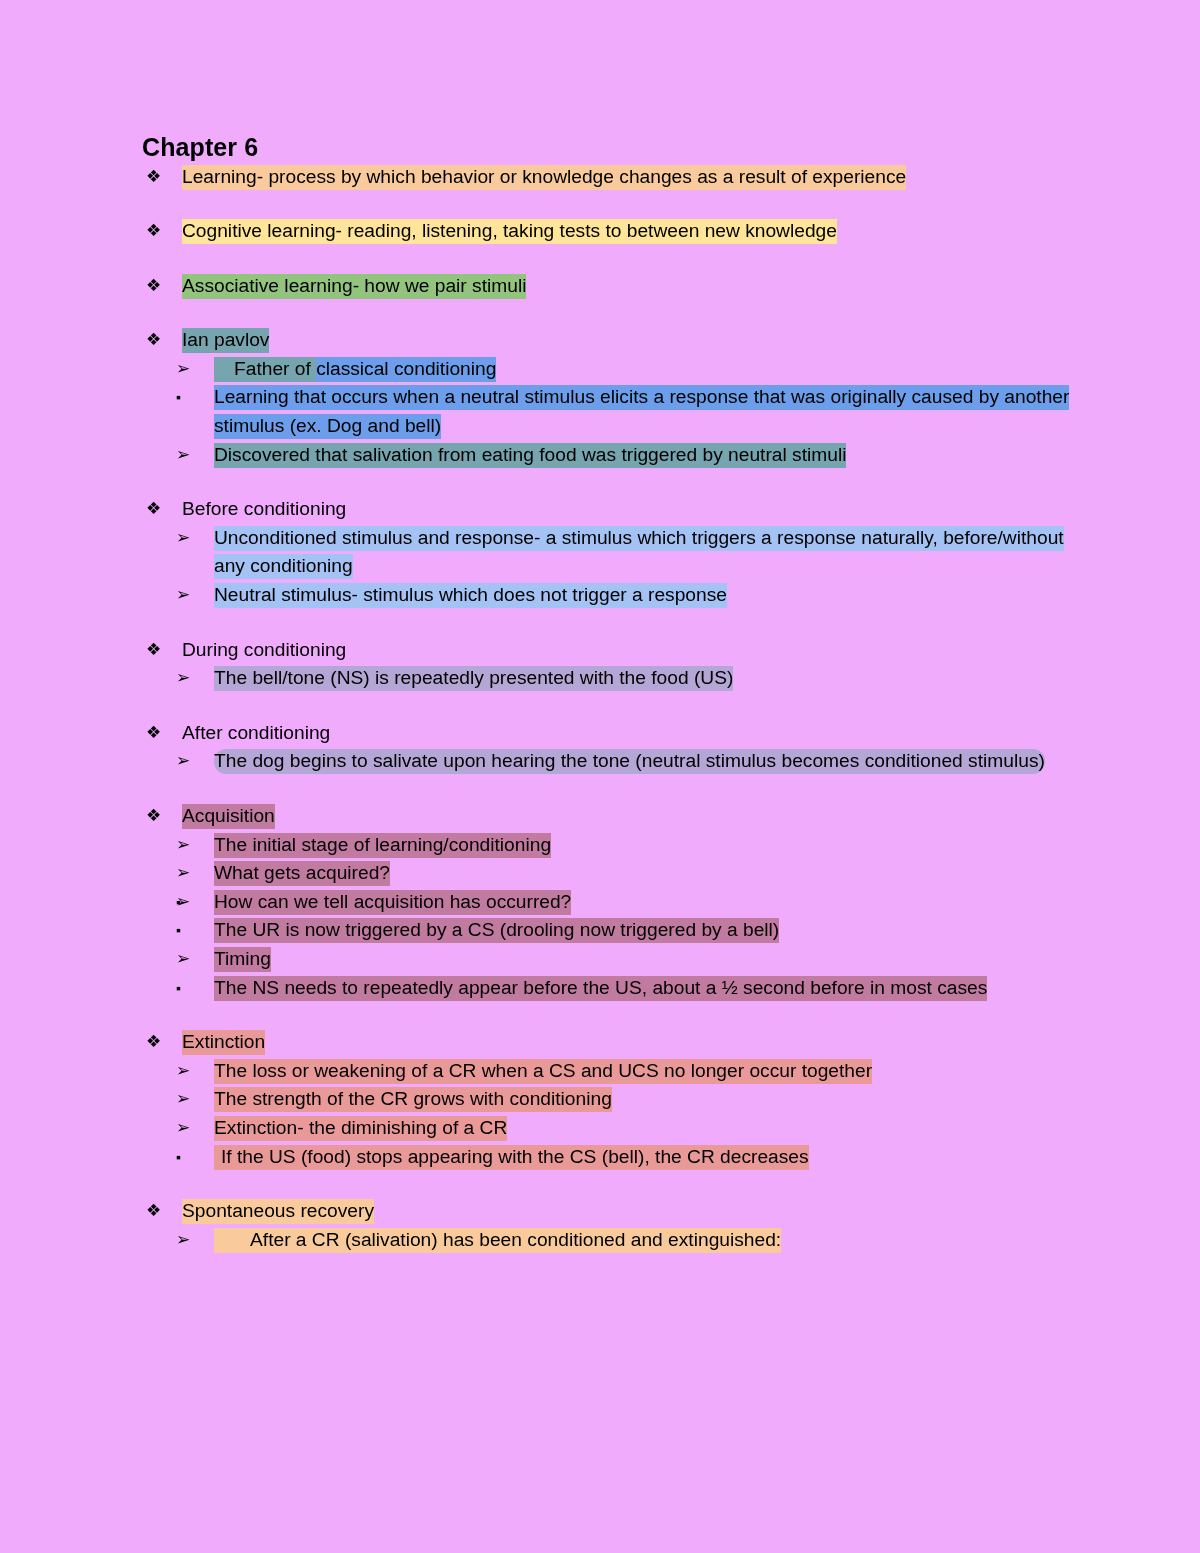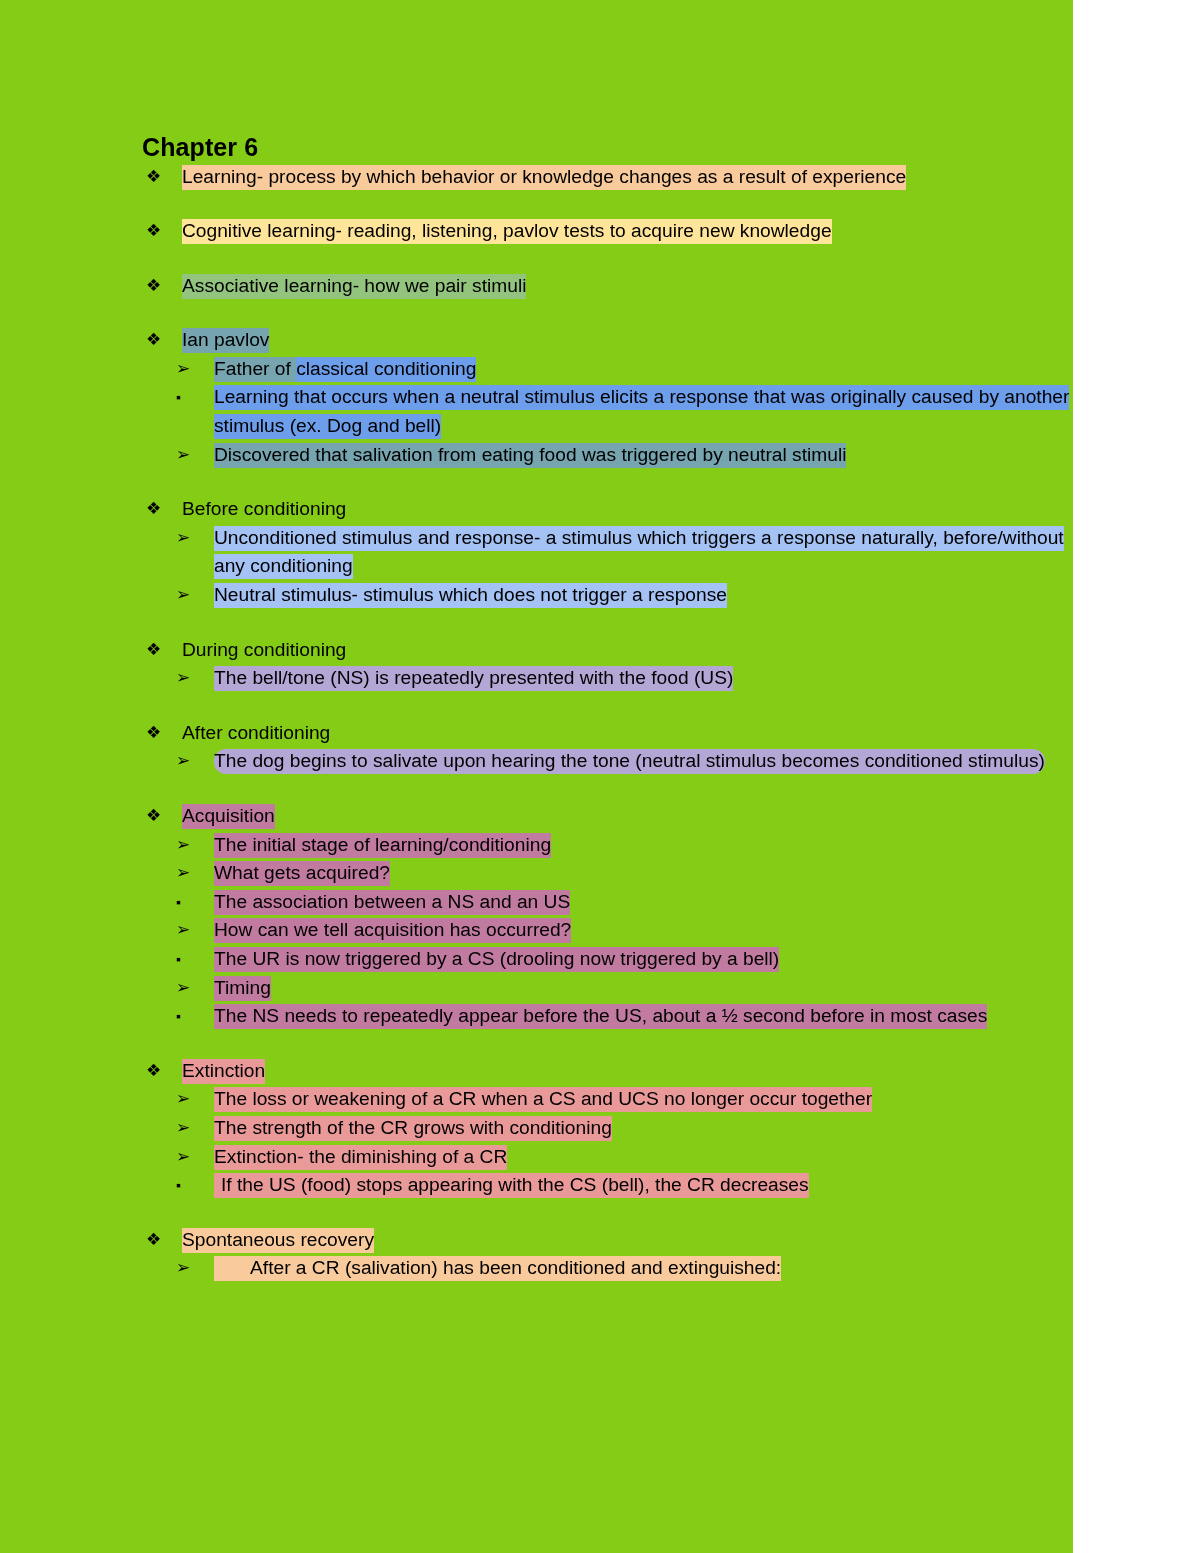--- a/index.html
+++ b/index.html
@@ -6,23 +6,23 @@
     margin: 0;
     padding: 0;
     background: #ffffff;
   }
   body {
     font-family: "Liberation Sans", sans-serif;
     color: #000000;
   }
   .page {
     position: relative;
-    width: 1073px;
+    width: 1200px;
     height: 1553px;
-    background: #84cc16;
+    background: #f0abfc;
     box-sizing: border-box;
     overflow: hidden;
   }
   .doc-body {
     position: absolute;
     left: 142px;
     top: 132px;
     width: 930px;
   }
   .page-title {
@@ -89,33 +89,33 @@
   <div class="doc-body">
     <h1 class="page-title">Chapter 6</h1>
     <ul class="lvl" id="outline-root">
         <li class="group" style="list-style: none;">
           <ul class="lvl">
             <li class="item lv1"><span class="bullet">❖</span><span class="txt" style="background-color: rgb(249, 203, 156);">Learning- process by which behavior or knowledge changes as a result of experience</span></li>
           </ul>
         </li>
         <li class="group" style="list-style: none;">
           <ul class="lvl">
-            <li class="item lv1"><span class="bullet">❖</span><span class="txt" style="background-color: rgb(255, 229, 153);">Cognitive learning- reading, listening, pavlov tests to acquire new knowledge</span></li>
+            <li class="item lv1"><span class="bullet">❖</span><span class="txt" style="background-color: rgb(255, 229, 153);">Cognitive learning- reading, listening, taking tests to between new knowledge</span></li>
           </ul>
         </li>
         <li class="group" style="list-style: none;">
           <ul class="lvl">
             <li class="item lv1"><span class="bullet">❖</span><span class="txt" style="background-color: rgb(147, 196, 125);">Associative learning- how we pair stimuli</span></li>
           </ul>
         </li>
         <li class="group" style="list-style: none;">
           <ul class="lvl">
             <li class="item lv1"><span class="bullet">❖</span><span class="txt" style="background-color: rgb(118, 165, 175);">Ian pavlov</span></li>
             <ul class="lvl">
-              <li class="item lv2"><span class="bullet">➢</span><span class="txt" style="background-color: rgb(118, 165, 175);">Father of </span><span class="txt" style="background-color: rgb(109, 158, 235);">classical conditioning</span></li>
+              <li class="item lv2"><span class="bullet">➢</span><span class="txt" style="background-color: rgb(118, 165, 175); padding-left: 20px;">Father of </span><span class="txt" style="background-color: rgb(109, 158, 235);">classical conditioning</span></li>
               <ul class="lvl">
                 <li class="item lv3"><span class="bullet">▪</span><span class="txt" style="background-color: rgb(109, 158, 235);">Learning that occurs when a neutral stimulus elicits a response that was originally caused by another stimulus (ex. Dog and bell)</span></li>
               </ul>
               <li class="item lv2"><span class="bullet">➢</span><span class="txt" style="background-color: rgb(118, 165, 175);">Discovered that salivation from eating food was triggered by neutral stimuli</span></li>
             </ul>
           </ul>
         </li>
         <li class="group" style="list-style: none;">
           <ul class="lvl">
             <li class="item lv1"><span class="bullet">❖</span><span class="txt" style="background-color: transparent;">Before conditioning</span></li>
@@ -141,21 +141,21 @@
             </ul>
           </ul>
         </li>
         <li class="group" style="list-style: none;">
           <ul class="lvl">
             <li class="item lv1"><span class="bullet">❖</span><span class="txt" style="background-color: rgb(194, 123, 160);">Acquisition</span></li>
             <ul class="lvl">
               <li class="item lv2"><span class="bullet">➢</span><span class="txt" style="background-color: rgb(194, 123, 160);">The initial stage of learning/conditioning</span></li>
               <li class="item lv2"><span class="bullet">➢</span><span class="txt" style="background-color: rgb(194, 123, 160);">What gets acquired?</span></li>
               <ul class="lvl">
-                <li class="item lv3"><span class="bullet">▪</span><span class="txt" style="background-color: rgb(194, 123, 160);">The association between a NS and an US</span></li>
+                <li class="item lv3"><span class="bullet">▪</span></li>
               </ul>
               <li class="item lv2"><span class="bullet">➢</span><span class="txt" style="background-color: rgb(194, 123, 160);">How can we tell acquisition has occurred?</span></li>
               <ul class="lvl">
                 <li class="item lv3"><span class="bullet">▪</span><span class="txt" style="background-color: rgb(194, 123, 160);">The UR is now triggered by a CS (drooling now triggered by a bell)</span></li>
               </ul>
               <li class="item lv2"><span class="bullet">➢</span><span class="txt" style="background-color: rgb(194, 123, 160);">Timing</span></li>
               <ul class="lvl">
                 <li class="item lv3"><span class="bullet">▪</span><span class="txt" style="background-color: rgb(194, 123, 160);">The NS needs to repeatedly appear before the US, about a ½ second before in most cases</span></li>
               </ul>
             </ul>

